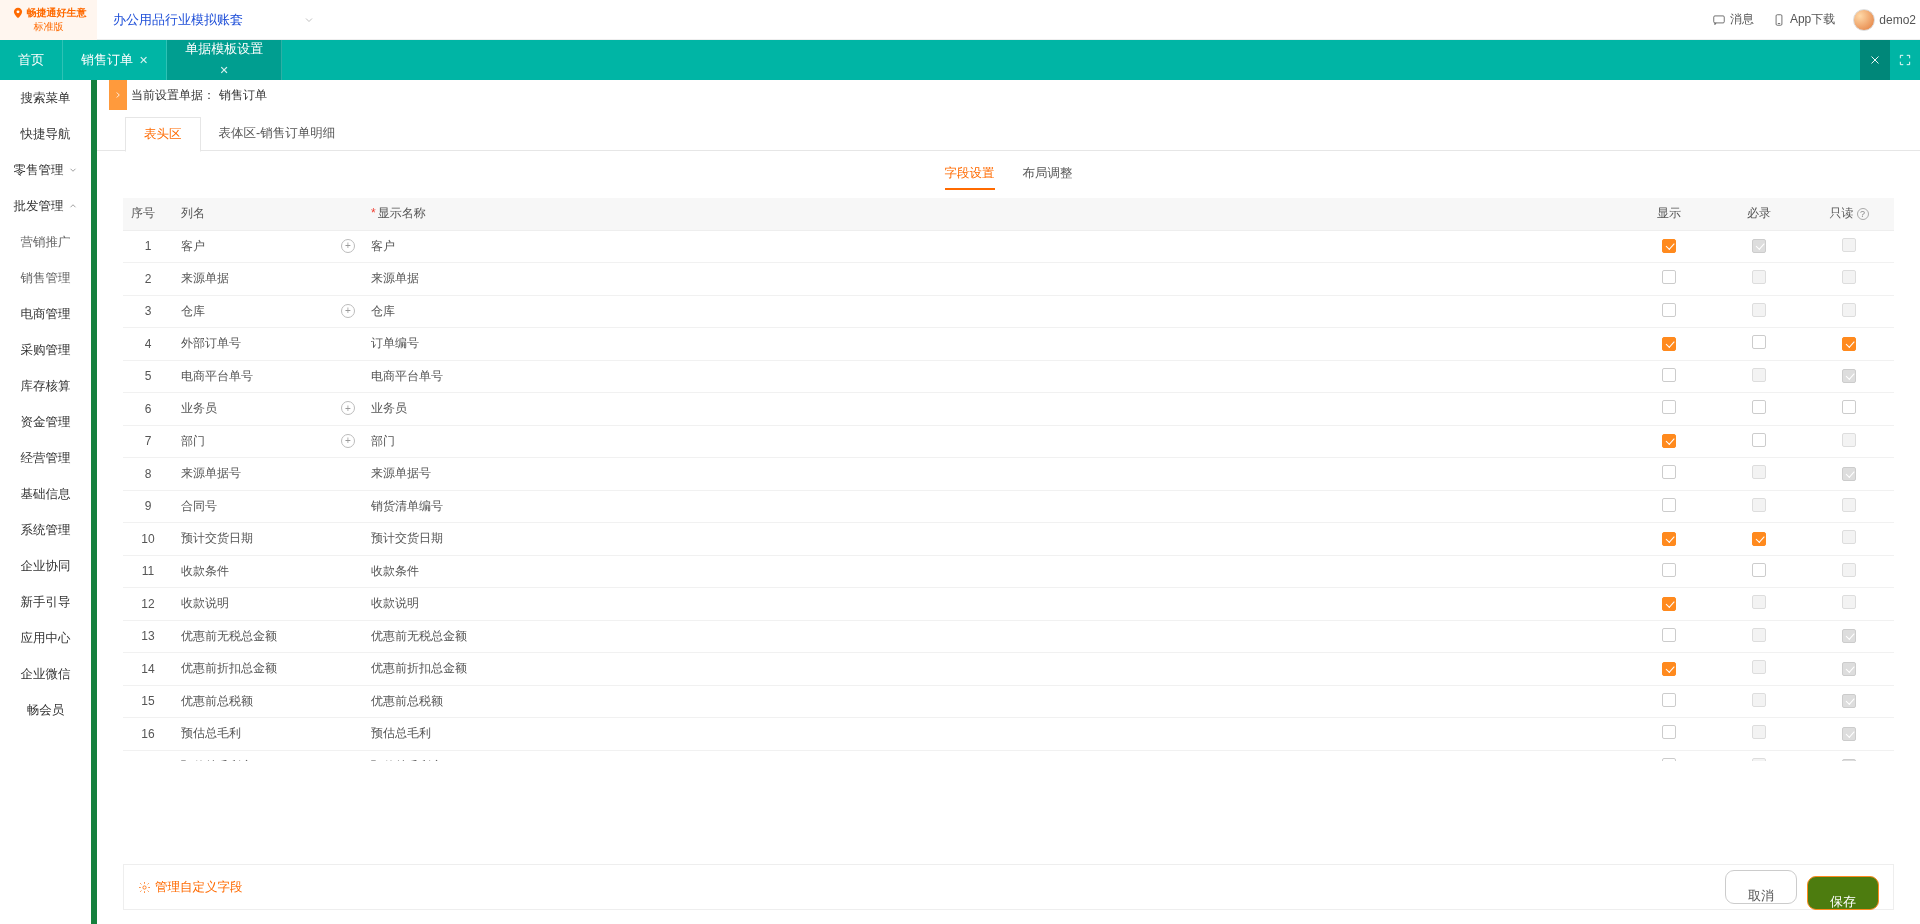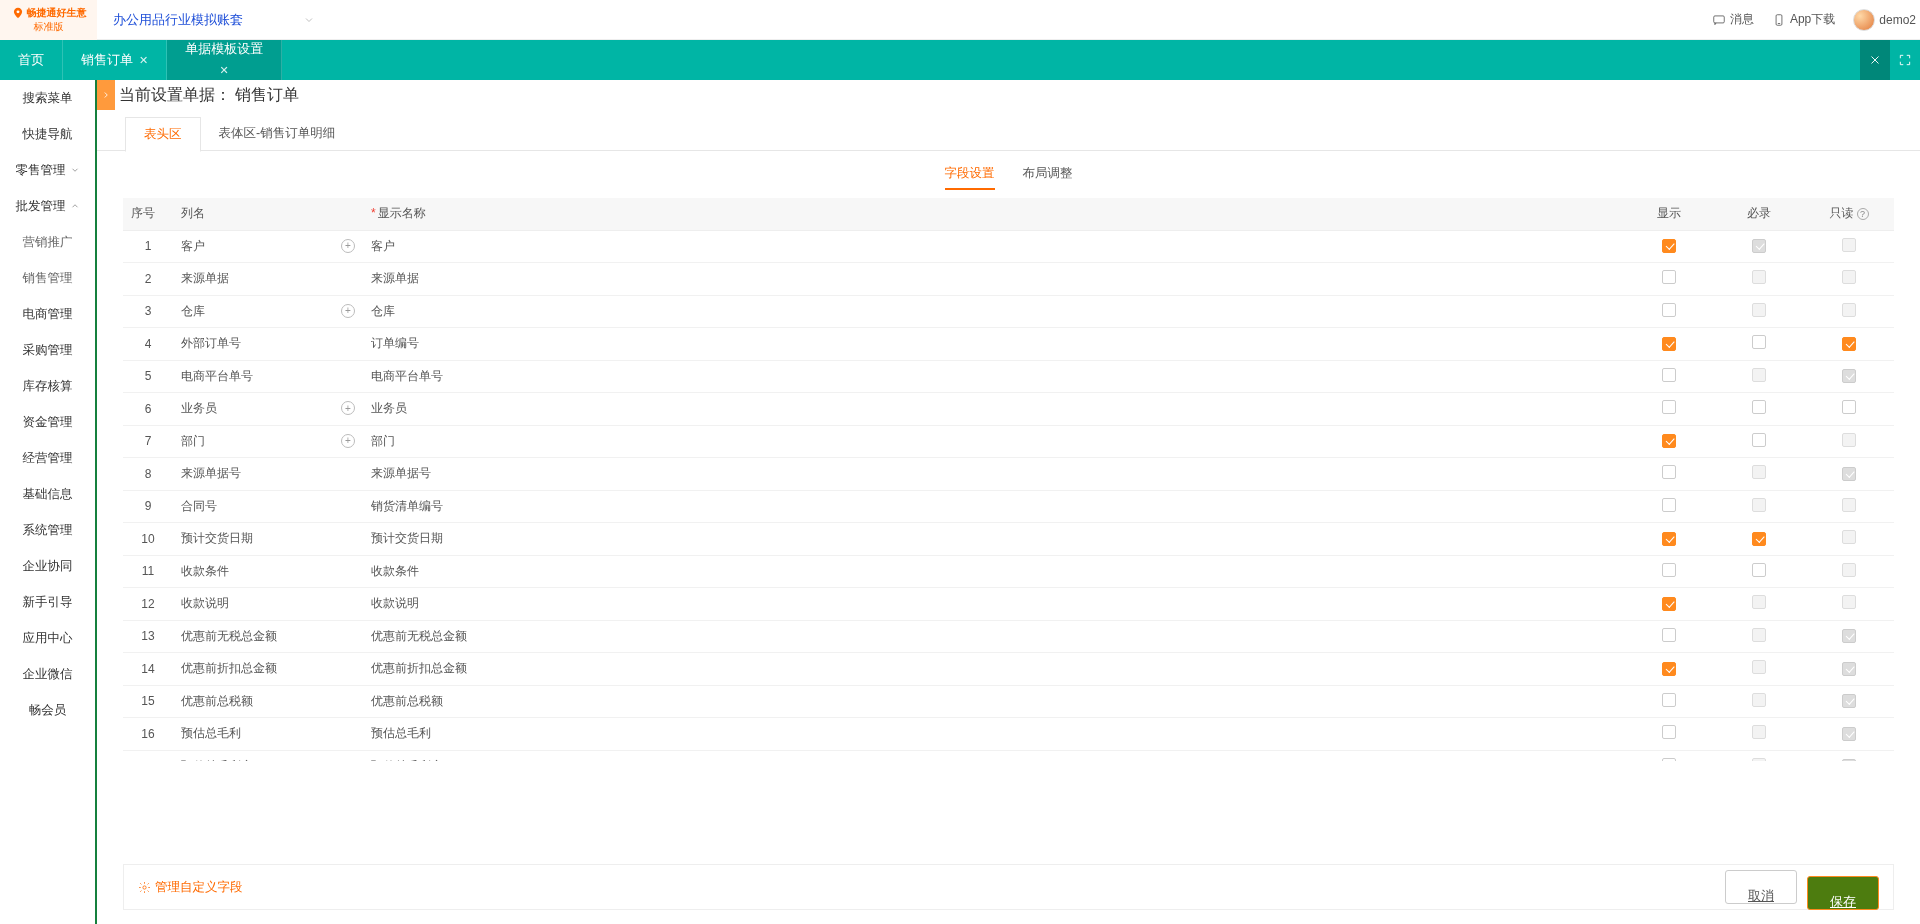--- a/index.html
+++ b/index.html
@@ -68,21 +68,21 @@
   .nav-tabs-right { display: flex; align-items: center; }
   .nav-icon-btn { width: 30px; display: flex; align-items: center; justify-content: center; cursor: pointer; }
   .nav-icon-btn.dark { background: #008779; height: 40px; }
   .nav-icon-btn svg { width: 14px; height: 14px; stroke: #fff; fill: none; stroke-width: 1.6; }
 
   
   .app-body { display: flex; height: calc(924px - 80px); }
   .sidebar {
     width: 97px;
     background: #fff;
-    border-right: 2px solid #15803d;
+    border-right: 6px solid #15803d;
     overflow-y: auto;
   }
   .side-item {
     height: 36px;
     display: flex;
     align-items: center;
     justify-content: center;
     gap: 4px;
     font-size: 12.5px;
     color: #333;
@@ -91,22 +91,23 @@
   }
   .side-item.sub { color: #666; }
   .side-caret { width: 10px; height: 10px; stroke: #666; fill: none; stroke-width: 1.5; }
 
   
   .main { flex: 1; display: flex; flex-direction: column; background: #fff; }
   .context-bar {
     display: flex;
     align-items: center;
     height: 30px;
-    font-size: 16px;
+    font-size: 12px;
     color: #333;
+    margin-left: 12px;
   }
   .context-handle {
     width: 18px;
     height: 30px;
     background: #ff9a3c;
     display: flex;
     align-items: center;
     justify-content: center;
     margin-right: 4px;
   }
@@ -206,27 +207,26 @@
     align-items: center;
     padding: 0 14px;
     gap: 10px;
   }
   .footer-link { color: #ff6a00; display: flex; align-items: center; gap: 4px; font-size: 12.5px; }
   .gear { width: 13px; height: 13px; stroke: #ff6a00; fill: none; stroke-width: 1.5; }
   .footer-spacer { flex: 1; }
   .btn {
     height: 30px;
     padding: 16px 22px;
-    border-radius: 3px;
+    border-radius: 9px;
     font-size: 13px;
     cursor: pointer;
     border: 1px solid #ccc;
     background: #fff;
     color: #555;
-    text-decoration: underline;
   }
   .btn.primary { background: #4d7c0f; border-color: #ff8a1e; color: #fff; margin-top: 12px; }
 
   
   ::-webkit-scrollbar { width: 8px; }
   ::-webkit-scrollbar-thumb { background: #cfcfcf; border-radius: 4px; }
 </style>
 </head>
 <body>
 

